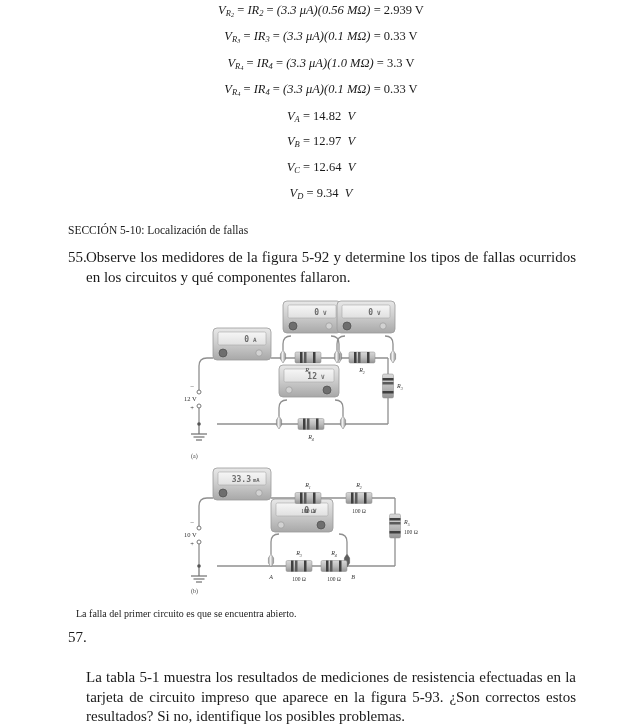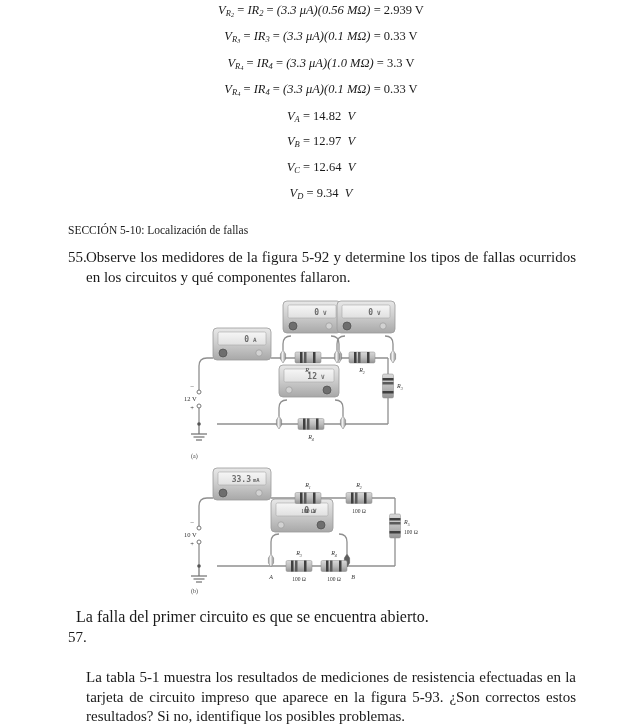--- a/index.html
+++ b/index.html
@@ -54,21 +54,21 @@
     line-height: 1.30;
     text-align: justify;
   }
   .prob-55 { left: 68px; top: 248px; width: 508px; }
   .prob-55 .num { position: absolute; left: 0; top: 0; }
   .prob-55 .txt { display: block; padding-left: 18px; }
 
   .answer {
     position: absolute;
     left: 76px;
-    font-size: 16px;
+    font-size: 10px;
     line-height: 1.3;
   }
   .ans-1 { top: 607px; }
   .ans-2 { top: 631px; }
 
   .prob-57 { left: 68px; top: 628px; width: 508px; }
   .prob-57 .num { position: absolute; left: 0; top: 0; }
   .prob-57 .txt { display: block; padding-left: 18px; margin-top: 40px; }
 
   

